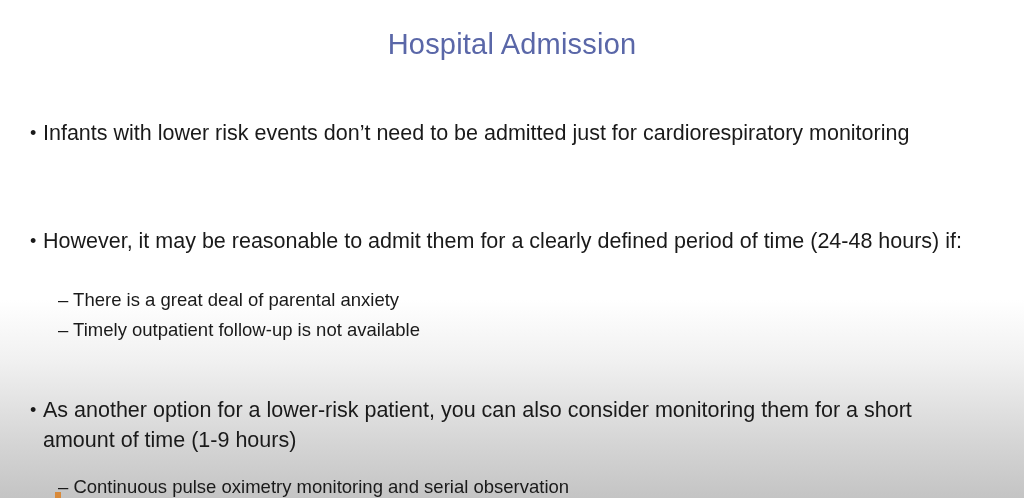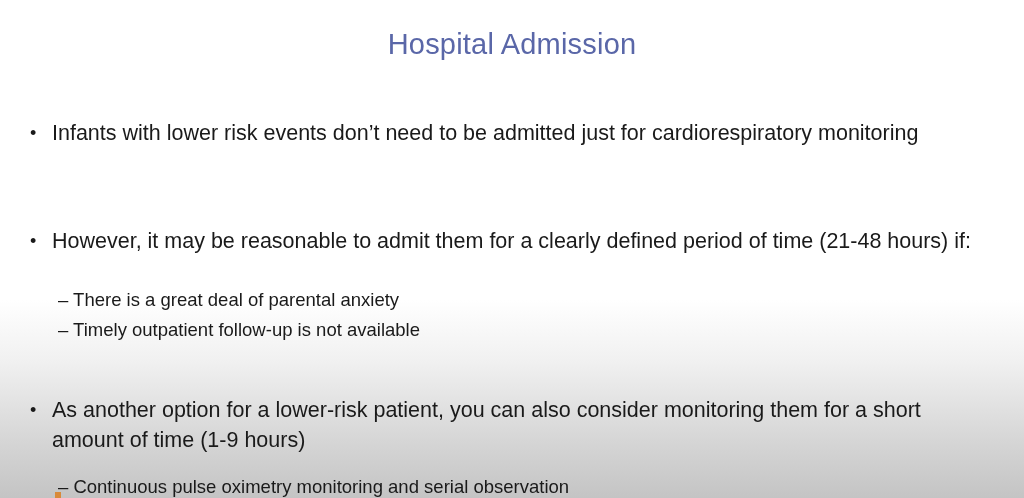--- a/index.html
+++ b/index.html
@@ -10,41 +10,41 @@
     color:#1a1a1a;
   }
   .title {
     position:absolute; left:0; width:1024px; top:28px; text-align:center;
     font-size:29px; color:#5a67a8; letter-spacing:0.2px;
   }
   .bullet {
     position:absolute; left:30px; font-size:21.5px; line-height:30px;
   }
   .bullet .dot { position:absolute; left:0; top:0; font-size:18px; }
-  .bullet .txt { margin-left:22px; display:block; width:930px; }
+  .bullet .txt { margin-left:13px; display:block; width:930px; }
   .sub {
     position:absolute; left:58px; font-size:18.5px; line-height:28px;
   }
   .mark {
     position:absolute; left:55px; top:492px; width:6px; height:6px; background:#d98a3a;
   }
 </style>
 </head>
 <body>
 
 <div class="title">Hospital Admission</div>
 
 <div class="bullet" style="top:118px;">
   <span class="dot">•</span>
   <span class="txt">Infants with lower risk events don’t need to be admitted just for cardiorespiratory monitoring</span>
 </div>
 
 <div class="bullet" style="top:226px;">
   <span class="dot">•</span>
-  <span class="txt">However, it may be reasonable to admit them for a clearly defined period of time (21-48 hours) if:</span>
+  <span class="txt">However, it may be reasonable to admit them for a clearly defined period of time (24-48 hours) if:</span>
 </div>
 <div class="sub" style="top:286px;">– There is a great deal of parental anxiety</div>
 <div class="sub" style="top:316px;">– Timely outpatient follow-up is not available</div>
 
 <div class="bullet" style="top:395px;">
   <span class="dot">•</span>
   <span class="txt">As another option for a lower-risk patient, you can also consider monitoring them for a short amount of time (1-9 hours)</span>
 </div>
 <div class="sub" style="top:461px;margin-top:12px;">– Continuous pulse oximetry monitoring and serial observation</div>
 

